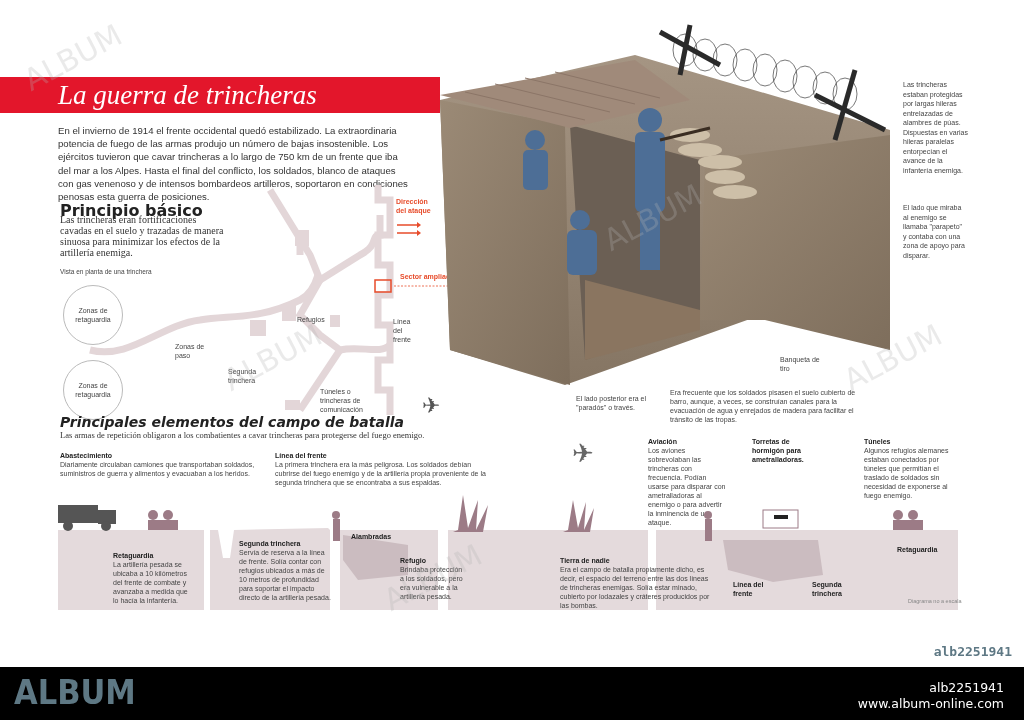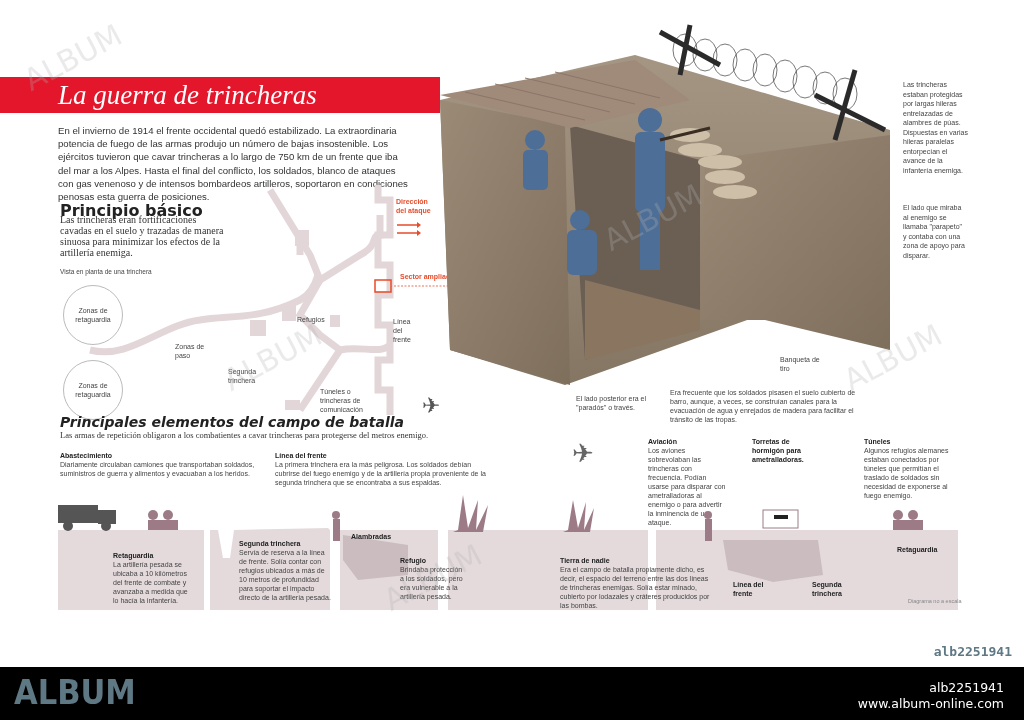--- a/index.html
+++ b/index.html
@@ -133,21 +133,21 @@
 
 <div class="abs small" style="left:903px;top:80px;width:65px;line-height:9.5px;">Las trincheras estaban protegidas por largas hileras entrelazadas de alambres de púas. Dispuestas en varias hileras paralelas entorpecían el avance de la infantería enemiga.</div>
 <div class="abs small" style="left:903px;top:203px;width:62px;line-height:9.5px;">El lado que miraba al enemigo se llamaba "parapeto" y contaba con una zona de apoyo para disparar.</div>
 <div class="abs small" style="left:780px;top:355px;width:40px;">Banqueta de tiro</div>
 <div class="abs small" style="left:576px;top:394px;width:80px;">El lado posterior era el "paradós" o través.</div>
 <div class="abs small" style="left:670px;top:388px;width:200px;">Era frecuente que los soldados pisasen el suelo cubierto de barro, aunque, a veces, se construían canales para la evacuación de agua y enrejados de madera para facilitar el tránsito de las tropas.</div>
 
 <div class="abs" style="left:422px;top:393px;font-size:22px;color:#555;">✈</div>
 
 <div class="abs h2" style="left:60px;top:414px;font-size:14px;font-style:italic;">Principales elementos del campo de batalla</div>
-<div class="abs serif-sub" style="left:60px;top:430px;font-size:8.5px;">Las armas de repetición obligaron a los combatientes a cavar trincheras para protegerse del metros enemigo.</div>
+<div class="abs serif-sub" style="left:60px;top:430px;font-size:8.5px;">Las armas de repetición obligaron a los combatientes a cavar trincheras para protegerse del fuego enemigo.</div>
 
 <div class="abs small" style="left:60px;top:451px;width:210px;"><b>Abastecimiento</b><br><span>Diariamente circulaban camiones que transportaban soldados, suministros de guerra y alimentos y evacuaban a los heridos.</span></div>
 <div class="abs small" style="left:275px;top:451px;width:215px;"><b>Línea del frente</b><br><span>La primera trinchera era la más peligrosa. Los soldados debían cubrirse del fuego enemigo y de la artillería propia proveniente de la segunda trinchera que se encontraba a sus espaldas.</span></div>
 <div class="abs" style="left:572px;top:438px;font-size:26px;color:#666;">✈</div>
 <div class="abs small" style="left:648px;top:437px;width:80px;"><b>Aviación</b><br><span>Los aviones sobrevolaban las trincheras con frecuencia. Podían usarse para disparar con ametralladoras al enemigo o para advertir la inminencia de un ataque.</span></div>
 <div class="abs small" style="left:752px;top:437px;width:58px;"><b>Torretas de hormigón para ametralladoras.</b></div>
 <div class="abs small" style="left:864px;top:437px;width:95px;"><b>Túneles</b><br><span>Algunos refugios alemanes estaban conectados por túneles que permitían el traslado de soldados sin necesidad de exponerse al fuego enemigo.</span></div>
 
 <svg class="abs" style="left:58px;top:490px;" width="910" height="120">
   <g fill="#e4dadc">

